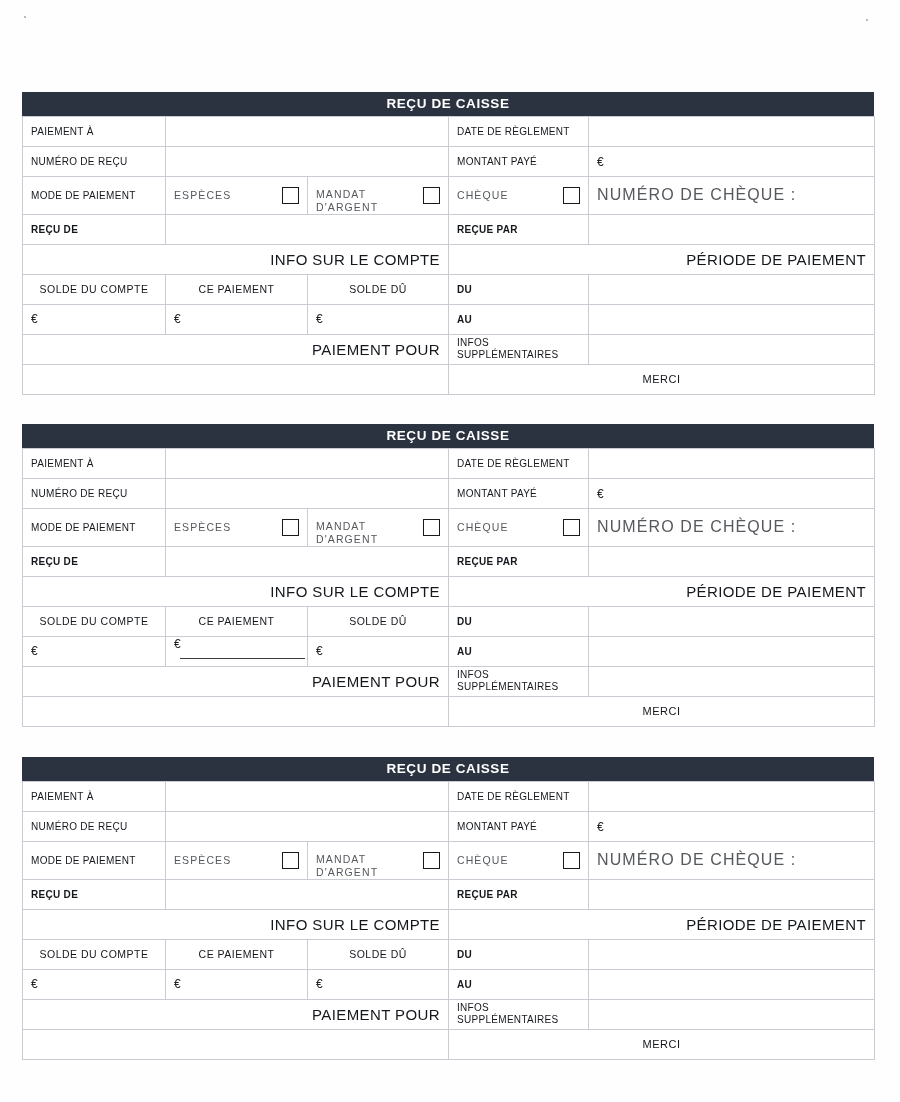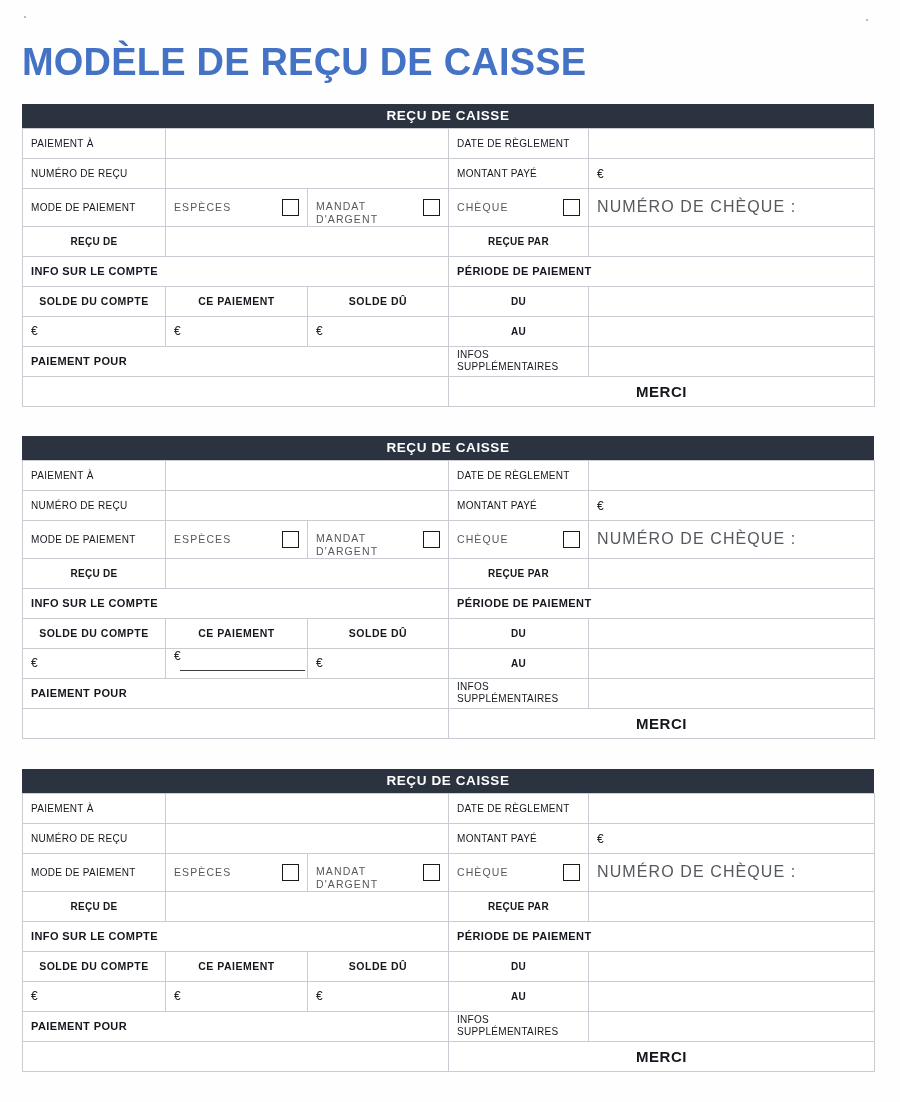--- a/index.html
+++ b/index.html
@@ -49,21 +49,20 @@
   .rcpt-header {
     background: #2b3340;
     color: #ffffff;
     text-align: center;
     font-size: 13.5px;
     font-weight: bold;
     letter-spacing: 0.6px;
     height: 24px;
     line-height: 24px;
     box-sizing: border-box;
-    margin-top: 12px;
   }
 
   table.rcpt {
     border-collapse: collapse;
     table-layout: fixed;
     width: 852px;
     font-size: 10px;
   }
   table.rcpt td {
     border: 1px solid #c9ccd2;
@@ -83,50 +82,49 @@
     color: #14171c;
     white-space: nowrap;
   }
   .lbl-dark {
     background: #b4bfcf;
     font-weight: bold;
     font-size: 10px;
     letter-spacing: 0.3px;
     color: #14171c;
     white-space: nowrap;
-    text-align: center;
   }
   .band {
     background: #eceff6;
-    font-weight: bold;
-    font-size: 11px;
+    font-weight: normal;
+    font-size: 15px;
     letter-spacing: 0.4px;
-    text-align: left;
+    text-align: right;
     color: #14171c;
   }
   .colhead {
     background: #b4bfcf;
-    font-weight: bold;
+    font-weight: normal;
     font-size: 10.5px;
     letter-spacing: 0.5px;
     text-align: center;
     color: #14171c;
   }
   .val {
     background: #ffffff;
   }
   .euro {
     font-size: 12px;
     color: #222;
   }
   .merci {
     background: #a9b5c6;
     text-align: center;
-    font-size: 15px;
-    font-weight: bold;
+    font-size: 11px;
+    font-weight: normal;
     letter-spacing: 0.5px;
     color: #14171c;
   }
 
   
   .optcell {
     background: #ffffff;
     position: relative;
   }
   .optrow {
@@ -183,21 +181,20 @@
   }
 </style>
 </head>
 <body>
 
 <div class="page">
 
   <div class="speck" style="left:24px; top:16px;"></div>
   <div class="speck" style="left:866px; top:19px;"></div>
 
-  <h1 class="doc-title">MODÈLE DE REÇU DE CAISSE</h1>
 
   <div class="receipt" id="blk0">
     <div class="rcpt-header">REÇU DE CAISSE</div>
     <table class="rcpt">
       <colgroup>
         <col style="width:143px">
           <col style="width:142px">
           <col style="width:141px">
         <col style="width:140px">
           <col style="width:142px">

